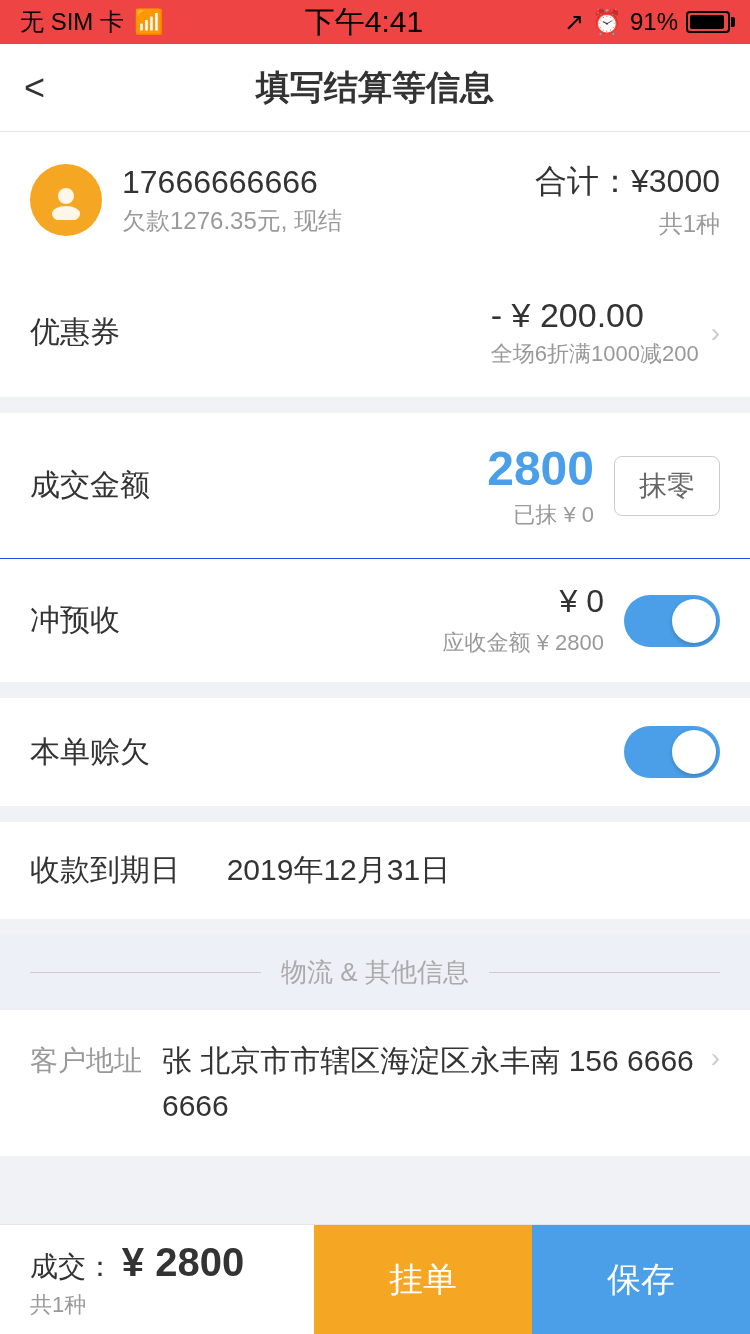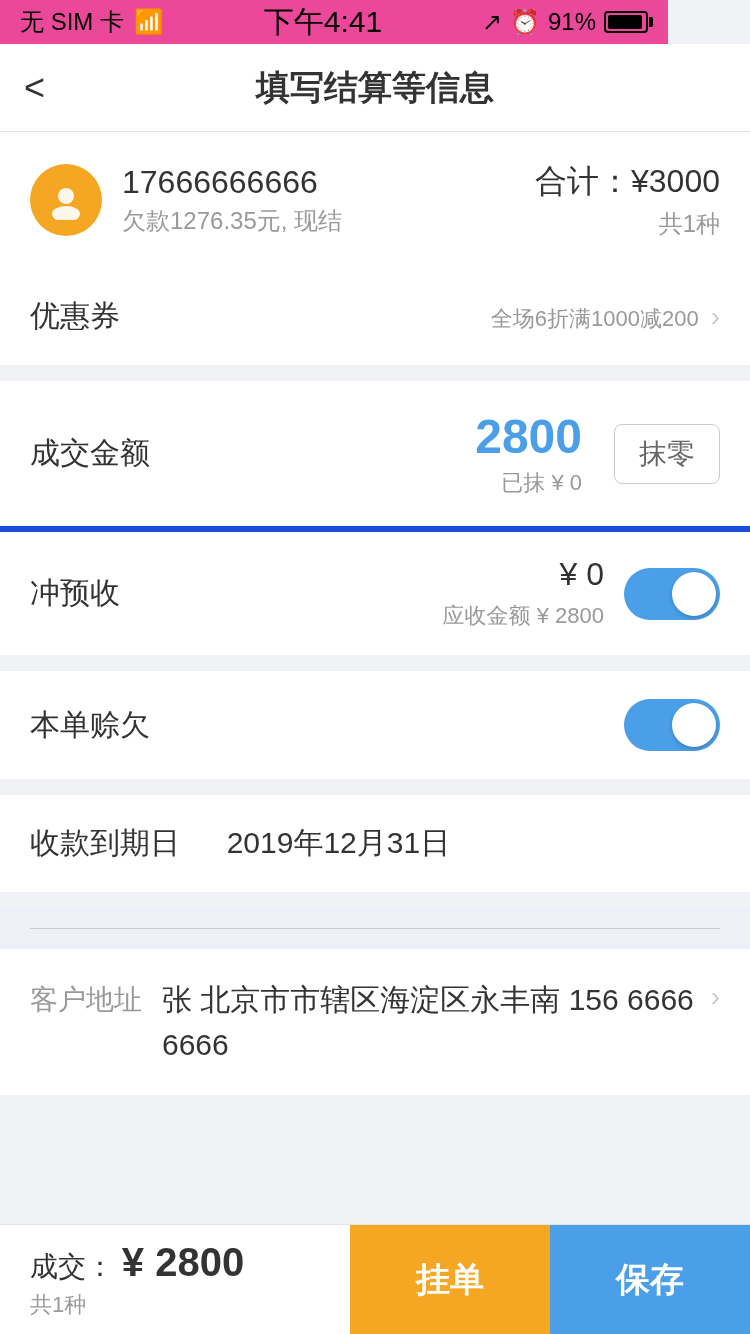--- a/index.html
+++ b/index.html
@@ -8,23 +8,23 @@
       width: 750px;
       min-height: 1334px;
       font-family: -apple-system, "PingFang SC", "Helvetica Neue", Arial, sans-serif;
       background: #f0f2f5;
       font-size: 28px;
       color: #333;
     }
 
     
     .status-bar {
-      width: 668px;
+      width: 750px;
       height: 44px;
-      background: #ec4899;
+      background: #ef4444;
       display: flex;
       align-items: center;
       justify-content: space-between;
       padding: 0 20px;
       font-size: 24px;
       color: #000;
     }
     .status-left { display: flex; align-items: center; gap: 10px; }
     .status-center { font-size: 30px; font-weight: 500; }
     .status-right { display: flex; align-items: center; gap: 8px; font-size: 24px; }
@@ -102,25 +102,25 @@
     
     .amount-section {
       background: #fff;
       margin-bottom: 16px;
     }
     .amount-row {
       padding: 28px 30px;
       display: flex;
       align-items: center;
       justify-content: space-between;
-      border-bottom: 6px solid #1d4ed8;
+      border-bottom: 1px solid #1d4ed8;
     }
     .amount-row:last-child { border-bottom: none; }
     .row-label { font-size: 30px; color: #333; }
-    .row-right { display: flex; align-items: center; gap: 32px; }
+    .row-right { display: flex; align-items: center; gap: 20px; }
     .amount-value { font-size: 48px; color: #4a9fe8; font-weight: 600; }
     .rounding-btn {
       border: 1px solid #ccc; border-radius: 8px; padding: 10px 24px;
       font-size: 28px; color: #666; background: #fff; cursor: pointer;
     }
     .sub-text { font-size: 22px; color: #999; margin-top: 4px; text-align: right; }
 
     
     .toggle {
       width: 96px; height: 52px; border-radius: 26px; background: #4a9fe8;
@@ -200,26 +200,26 @@
       border-top: 1px solid #e5e5e5;
     }
     .bottom-summary {
       flex: 1;
       padding: 0 30px;
     }
     .bottom-summary .summary-amount { font-size: 40px; color: #333; font-weight: 600; display: inline; }
     .bottom-summary .summary-sub { font-size: 22px; color: #999; margin-top: 4px; }
     .bottom-btn {
       height: 110px;
-      width: 200px;
+      width: 218px;
       display: flex;
       align-items: center;
       justify-content: center;
       font-size: 34px;
-      font-weight: 700;
+      font-weight: 400;
       color: #fff;
       cursor: pointer;
     }
     .btn-hang { background: #f5a623; }
     .btn-save { background: #4a9fe8; }
   </style>
 </head>
 <body>
 
 <div class="status-bar">
@@ -261,20 +261,21 @@
     <div class="customer-right">
       <div class="total-amount">合计：¥3000</div>
       <div class="total-count">共1种</div>
     </div>
   </div>
 
   <div class="coupon-row">
     <span class="coupon-label">优惠券</span>
     <div class="coupon-right">
       <div>
+        <div class="coupon-discount">- ¥ 200.00</div>
         <div class="coupon-desc">全场6折满1000减200</div>
       </div>
       <span class="chevron">›</span>
     </div>
   </div>
 
   <div class="amount-section">
 
     <div class="amount-row">
       <span class="row-label">成交金额</span>
@@ -311,20 +312,21 @@
   <div class="duedate-section">
     <span class="duedate-text">
       <span>收款到期日</span>
       <span>　</span>
       <span>2019年12月31日</span>
     </span>
   </div>
 
   <div class="divider-section">
     <div class="divider-line"></div>
+    <span class="divider-text">物流 &amp; 其他信息</span>
     <div class="divider-line"></div>
   </div>
 
   <div class="address-section">
     <span class="address-label">客户地址</span>
     <span class="address-content">张 北京市市辖区海淀区永丰南 156 6666 6666</span>
     <span class="address-chevron">›</span>
   </div>
 
 </div>

